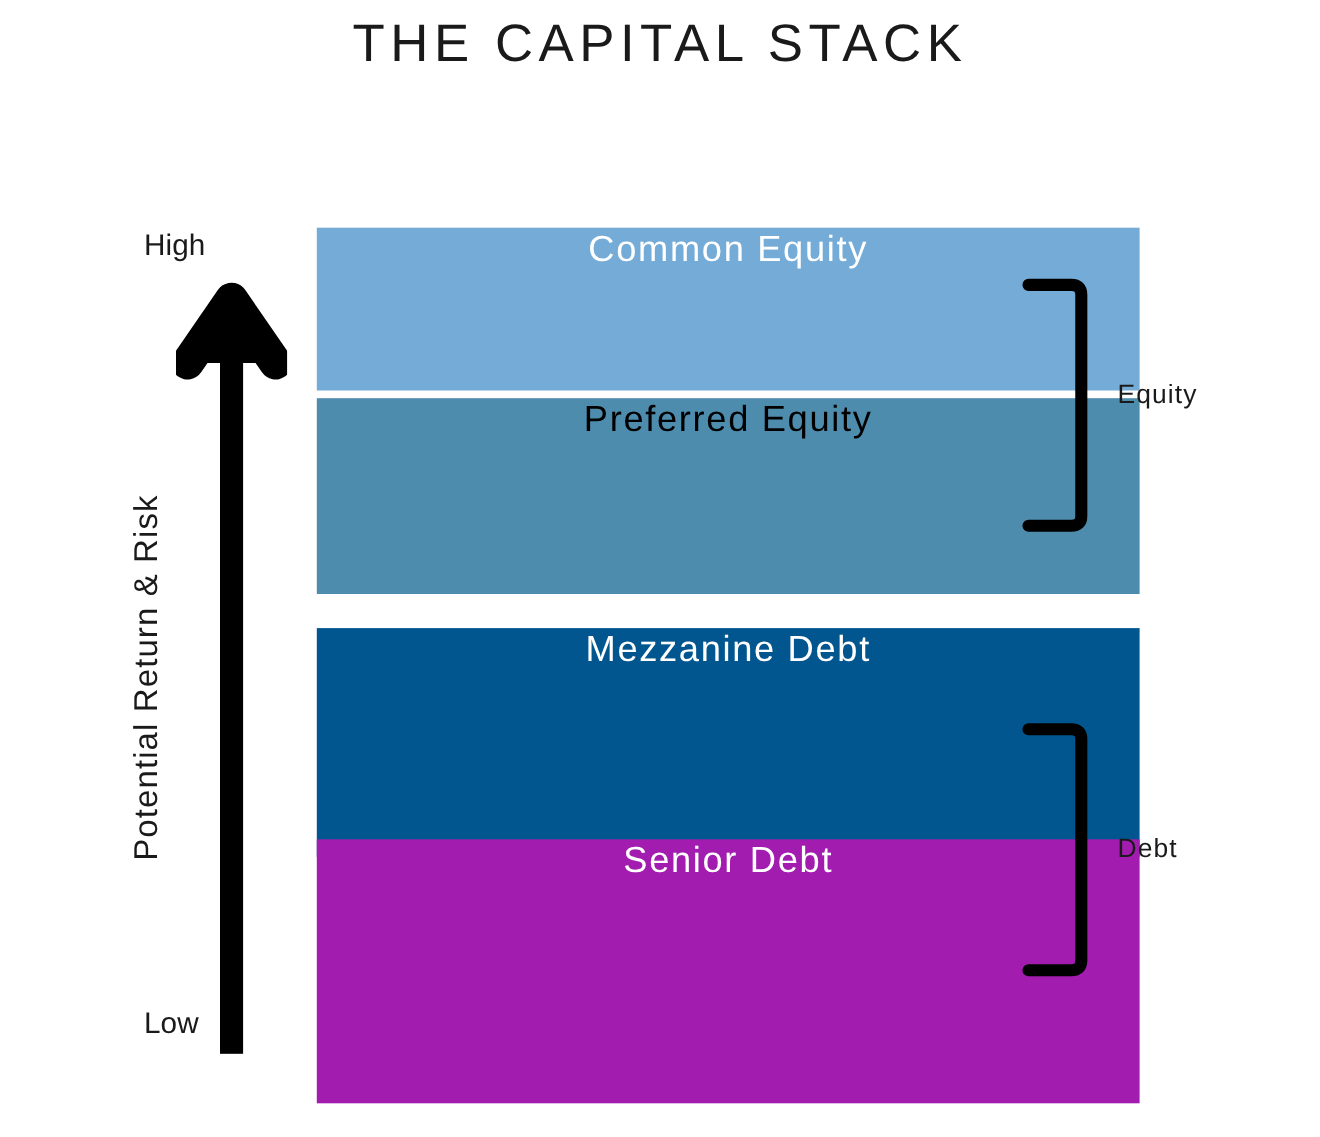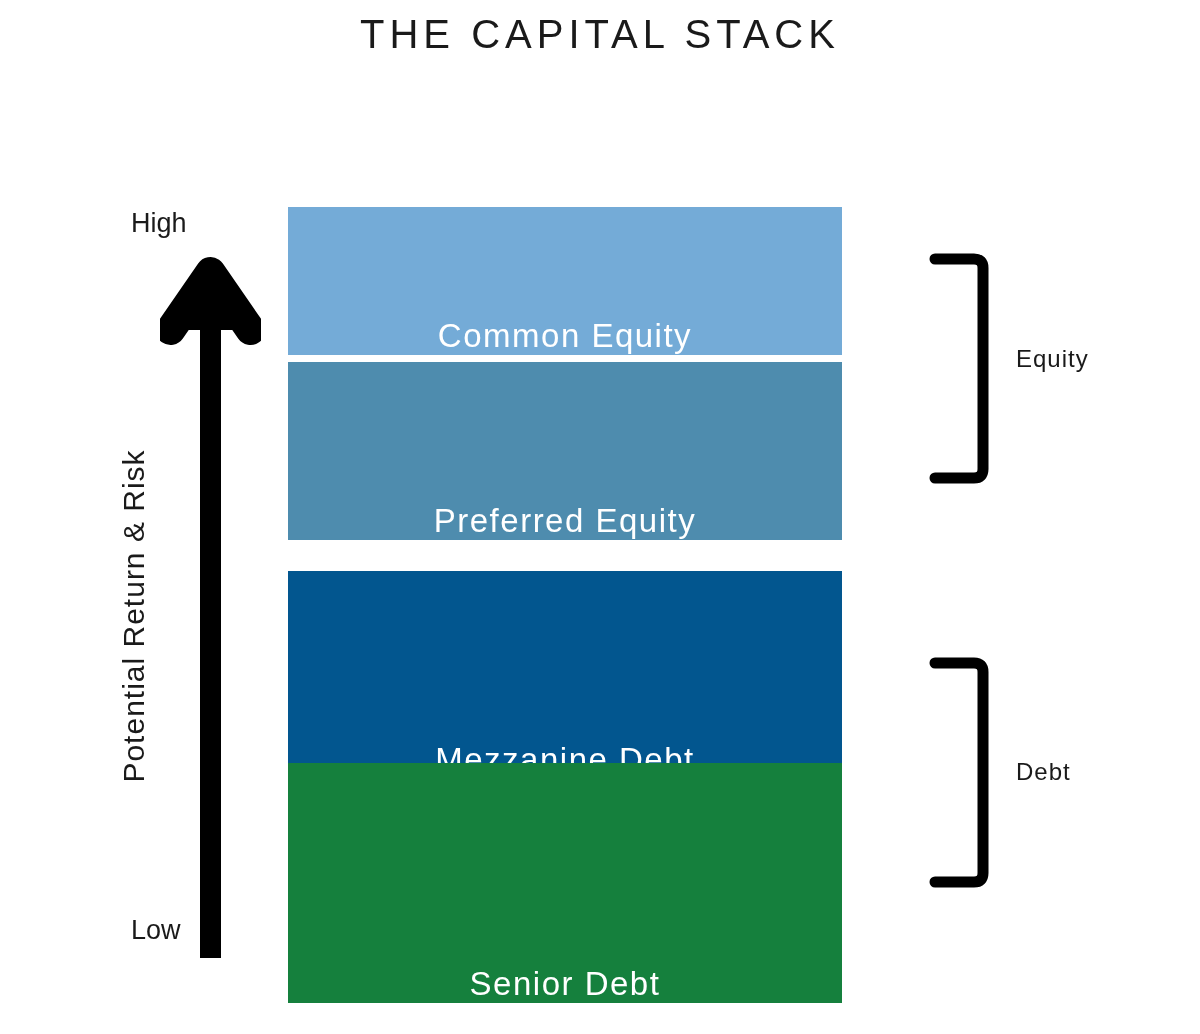--- a/index.html
+++ b/index.html
@@ -15,33 +15,33 @@
     overflow: hidden;
     font-family: "Liberation Sans", sans-serif;
   }
   .title {
     position: absolute;
     top: 12px;
     left: 0;
     width: 1200px;
     margin: 0;
     text-align: center;
-    font-size: 40px;
+    font-size: 48px;
     font-weight: 300;
     letter-spacing: 5px;
     color: #1a1a1a;
     white-space: nowrap;
   }
   
   .layer {
     position: absolute;
     left: 288px;
-    width: 554px;
+    width: 748px;
     display: flex;
-    align-items: flex-end;
+    align-items: flex-start;
     justify-content: center;
   }
   .layer-0 { top: 207px; height: 148px; }
   .layer-1 { top: 362px; height: 178px; }
   .layer-2 { top: 547px; height: 208px; margin-top: 24px; }
   .layer-3 { top: 763px; height: 240px; }
   .layer-label {
     color: #ffffff;
     font-size: 33px;
     font-weight: 300;
@@ -116,26 +116,26 @@
 
   <div class="axis-title">Potential Return &amp; Risk</div>
 
   <div class="axis-end-label axis-low">Low</div>
 
   <div>
     <div class="layer layer-0" style="background: rgb(116, 171, 215);">
       <span class="layer-label" style="color: rgb(255, 255, 255);">Common Equity</span>
     </div>
     <div class="layer layer-1" style="background: rgb(78, 140, 174);">
-      <span class="layer-label" style="color: #ffffff;">Preferred Equity</span>
+      <span class="layer-label" style="color: #000000;">Preferred Equity</span>
     </div>
     <div class="layer layer-2" style="background: rgb(2, 86, 143);">
       <span class="layer-label" style="color: rgb(255, 255, 255);">Mezzanine Debt</span>
     </div>
-    <div class="layer layer-3" style="background: #15803d;">
+    <div class="layer layer-3" style="background: #a21caf;">
       <span class="layer-label" style="color: rgb(255, 255, 255);">Senior Debt</span>
     </div>
   </div>
 
   <svg class="brackets-svg" viewBox="0 0 70 660" aria-hidden="true">
     <path d="M 10 14 L 49 14 Q 58 14 58 23 L 58 224 Q 58 233 49 233 L 10 233" fill="none" stroke="#000000" stroke-width="11" stroke-linecap="round" stroke-linejoin="round"></path>
     <path d="M 10 418 L 49 418 Q 58 418 58 427 L 58 628 Q 58 637 49 637 L 10 637" fill="none" stroke="#000000" stroke-width="11" stroke-linecap="round" stroke-linejoin="round"></path>
   </svg>
 
   <div class="group-label group-label-equity">Equity</div>

